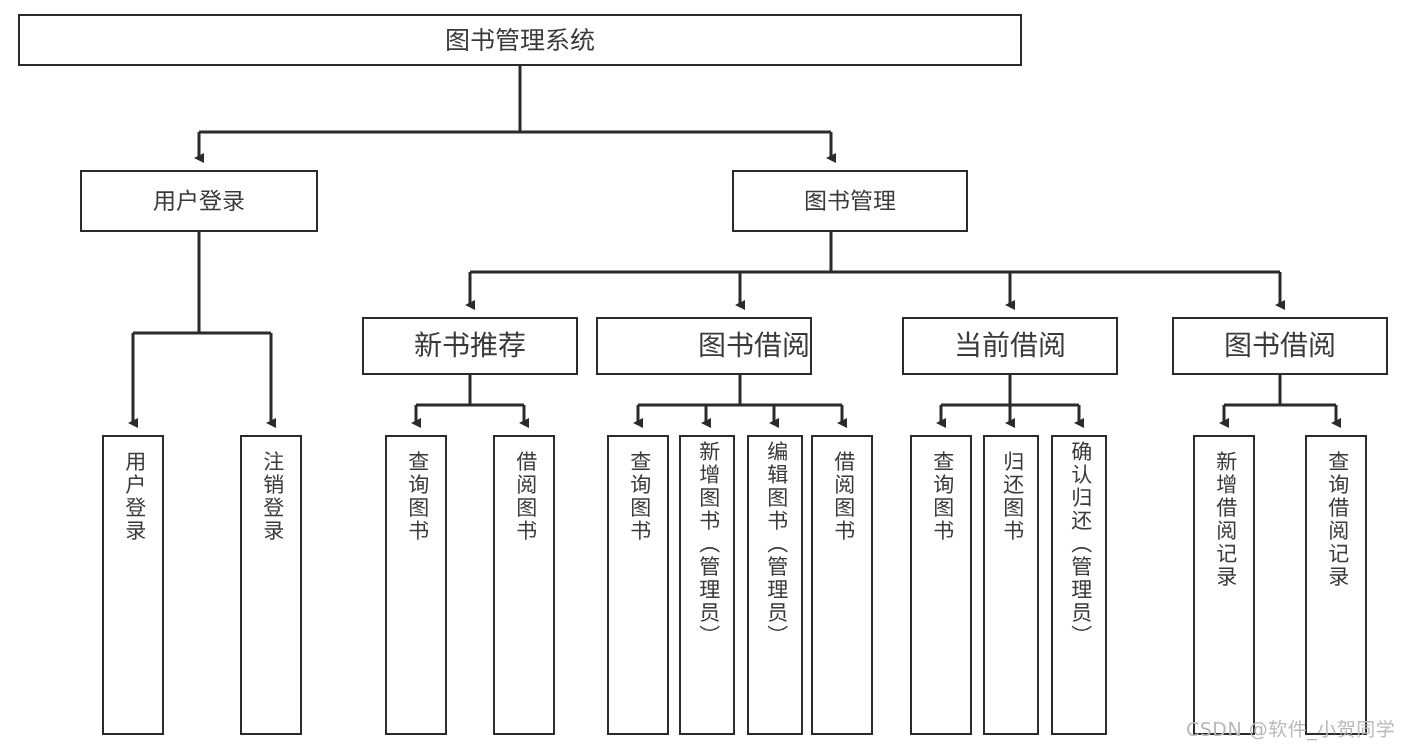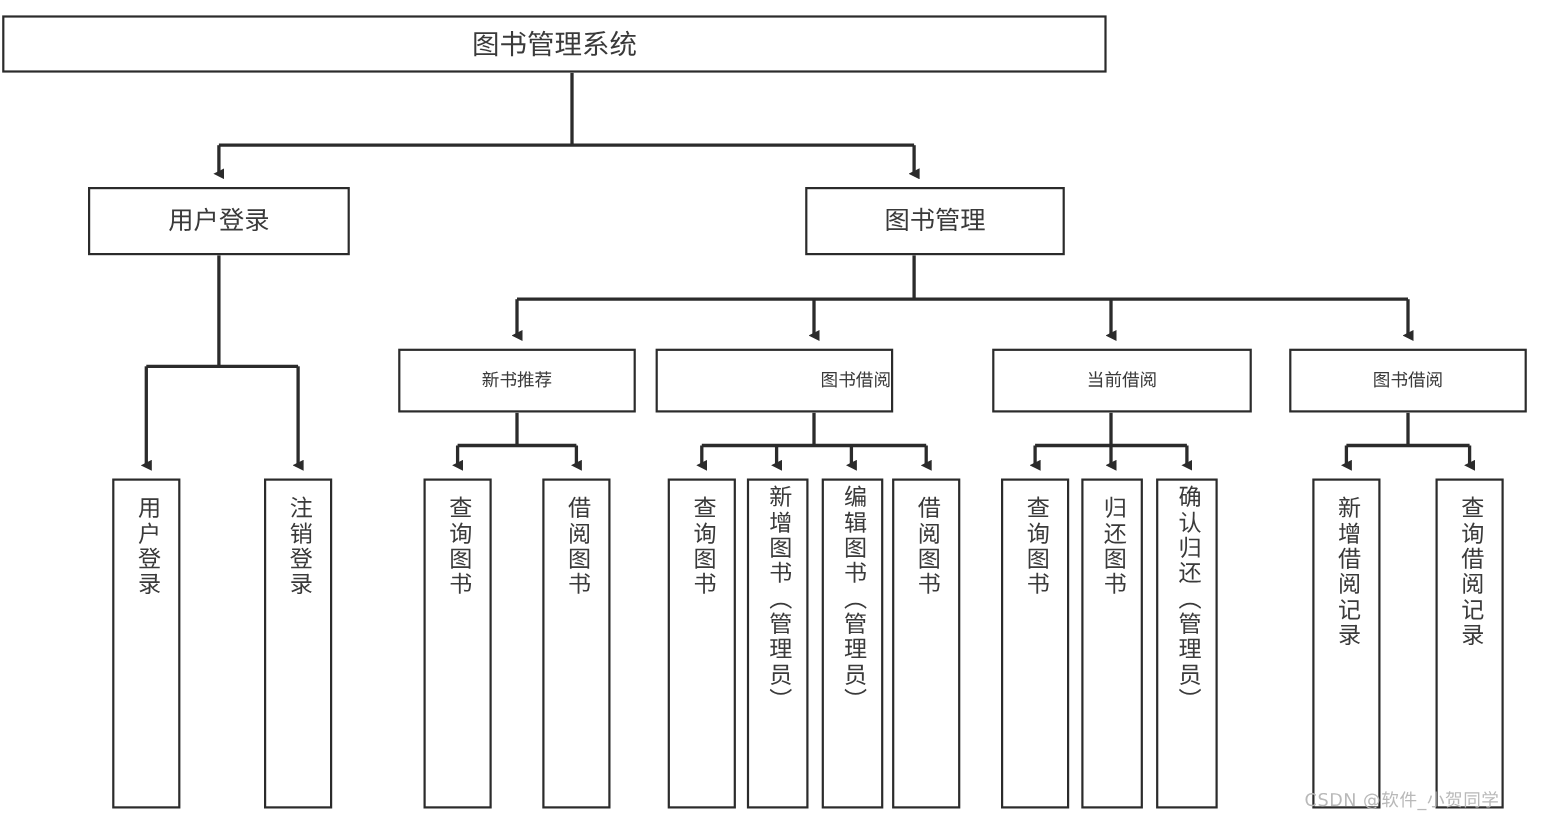--- a/index.html
+++ b/index.html
@@ -38,42 +38,42 @@
     line-height: 1.32;
     text-align: center;
   }
   .node.root {
     font-size: 25px;
   }
   .node.lvl2 {
     font-size: 23px;
   }
   .node.lvl3 {
-    font-size: 16px;
+    font-size: 28px;
   }
   .node.leaf {
     font-size: 21px;
     align-items: flex-start;
     padding-top: 14px;
   }
   .vtext {
     writing-mode: vertical-rl;
     text-orientation: upright;
     letter-spacing: 2px;
     display: block;
     white-space: nowrap;
   }
   .leaf.mid .vtext {
     padding-top: 38px;
   }
   .watermark {
     position: absolute;
     left: 1186px;
     top: 714px;
-    font-size: 16px;
+    font-size: 19px;
     color: #b9b9b9;
     white-space: nowrap;
     letter-spacing: 0.5px;
   }
 </style>
 </head>
 <body>
 
 <div id="canvas">
 
@@ -120,38 +120,38 @@
       <path d="M1010,405 L1010,423" marker-end="url(#arrow)"></path>
       <path d="M1079,405 L1079,423" marker-end="url(#arrow)"></path>
 
       <path d="M1280,375 L1280,405"></path>
       <path d="M1224,405 L1336,405"></path>
       <path d="M1224,405 L1224,423" marker-end="url(#arrow)"></path>
       <path d="M1336,405 L1336,423" marker-end="url(#arrow)"></path>
     </g>
   </svg>
 
-  <div class="node root" style="left:2px; top:14px; width:1004px; height:52px;">
+  <div class="node root" style="left:18px; top:14px; width:1004px; height:52px;">
     <span>图书管理系统</span>
   </div>
 
   <div class="node lvl2" style="left:80px; top:170px; width:238px; height:62px;">
     <span>用户登录</span>
   </div>
   <div class="node lvl2" style="left:732px; top:170px; width:236px; height:62px;">
     <span>图书管理</span>
   </div>
 
   <div class="node lvl3" style="left:362px; top:317px; width:216px; height:58px;">
     <span>新书推荐</span>
   </div>
   <div class="node lvl3" style="left:596px; top:317px; width:216px; height:58px;justify-content:flex-end;">
     <span>图书借阅</span>
   </div>
-  <div class="node lvl3" style="left:902px; top:317px; width:236px; height:58px;">
+  <div class="node lvl3" style="left:902px; top:317px; width:216px; height:58px;">
     <span>当前借阅</span>
   </div>
   <div class="node lvl3" style="left:1172px; top:317px; width:216px; height:58px;">
     <span>图书借阅</span>
   </div>
 
   <div class="node leaf" style="left:102px; top:435px; width:62px; height:300px;">
     <span class="vtext">用户登录</span>
   </div>
   <div class="node leaf" style="left:240px; top:435px; width:62px; height:300px;">

